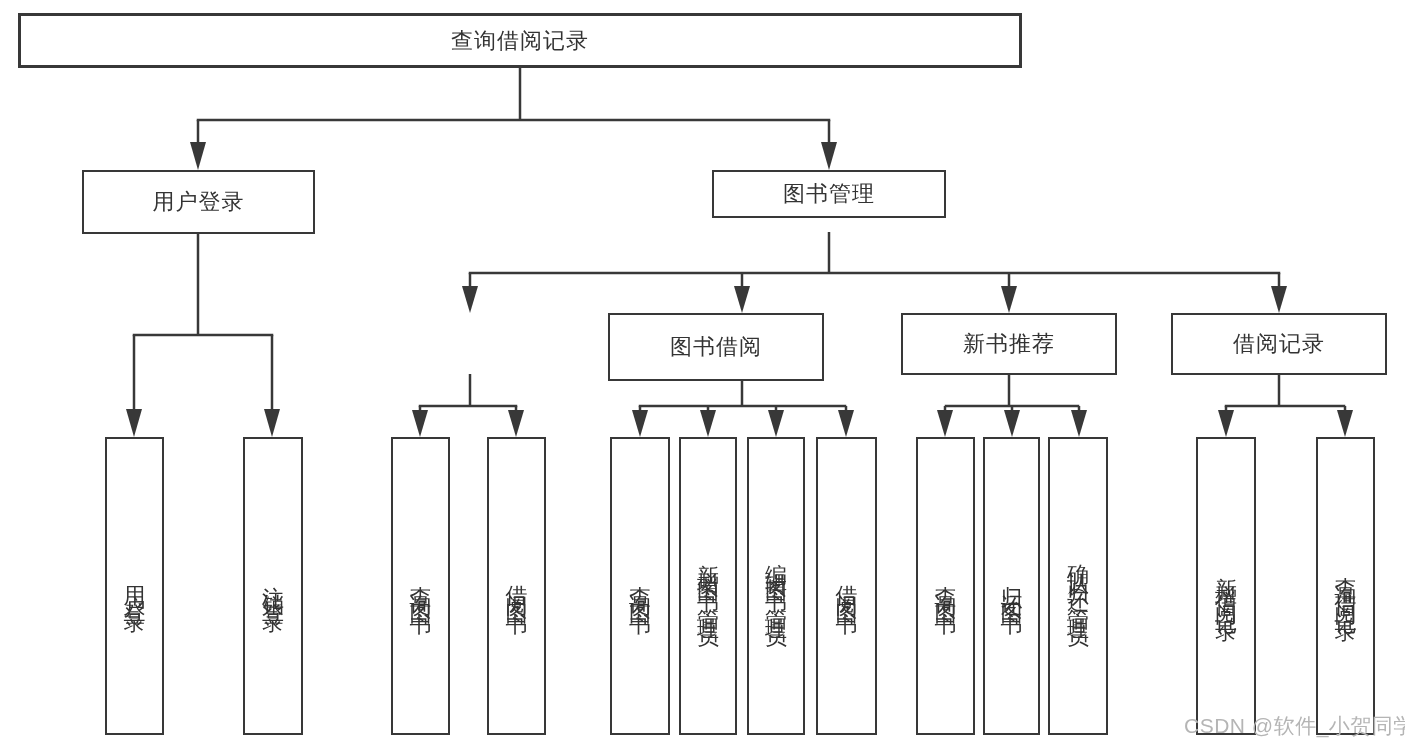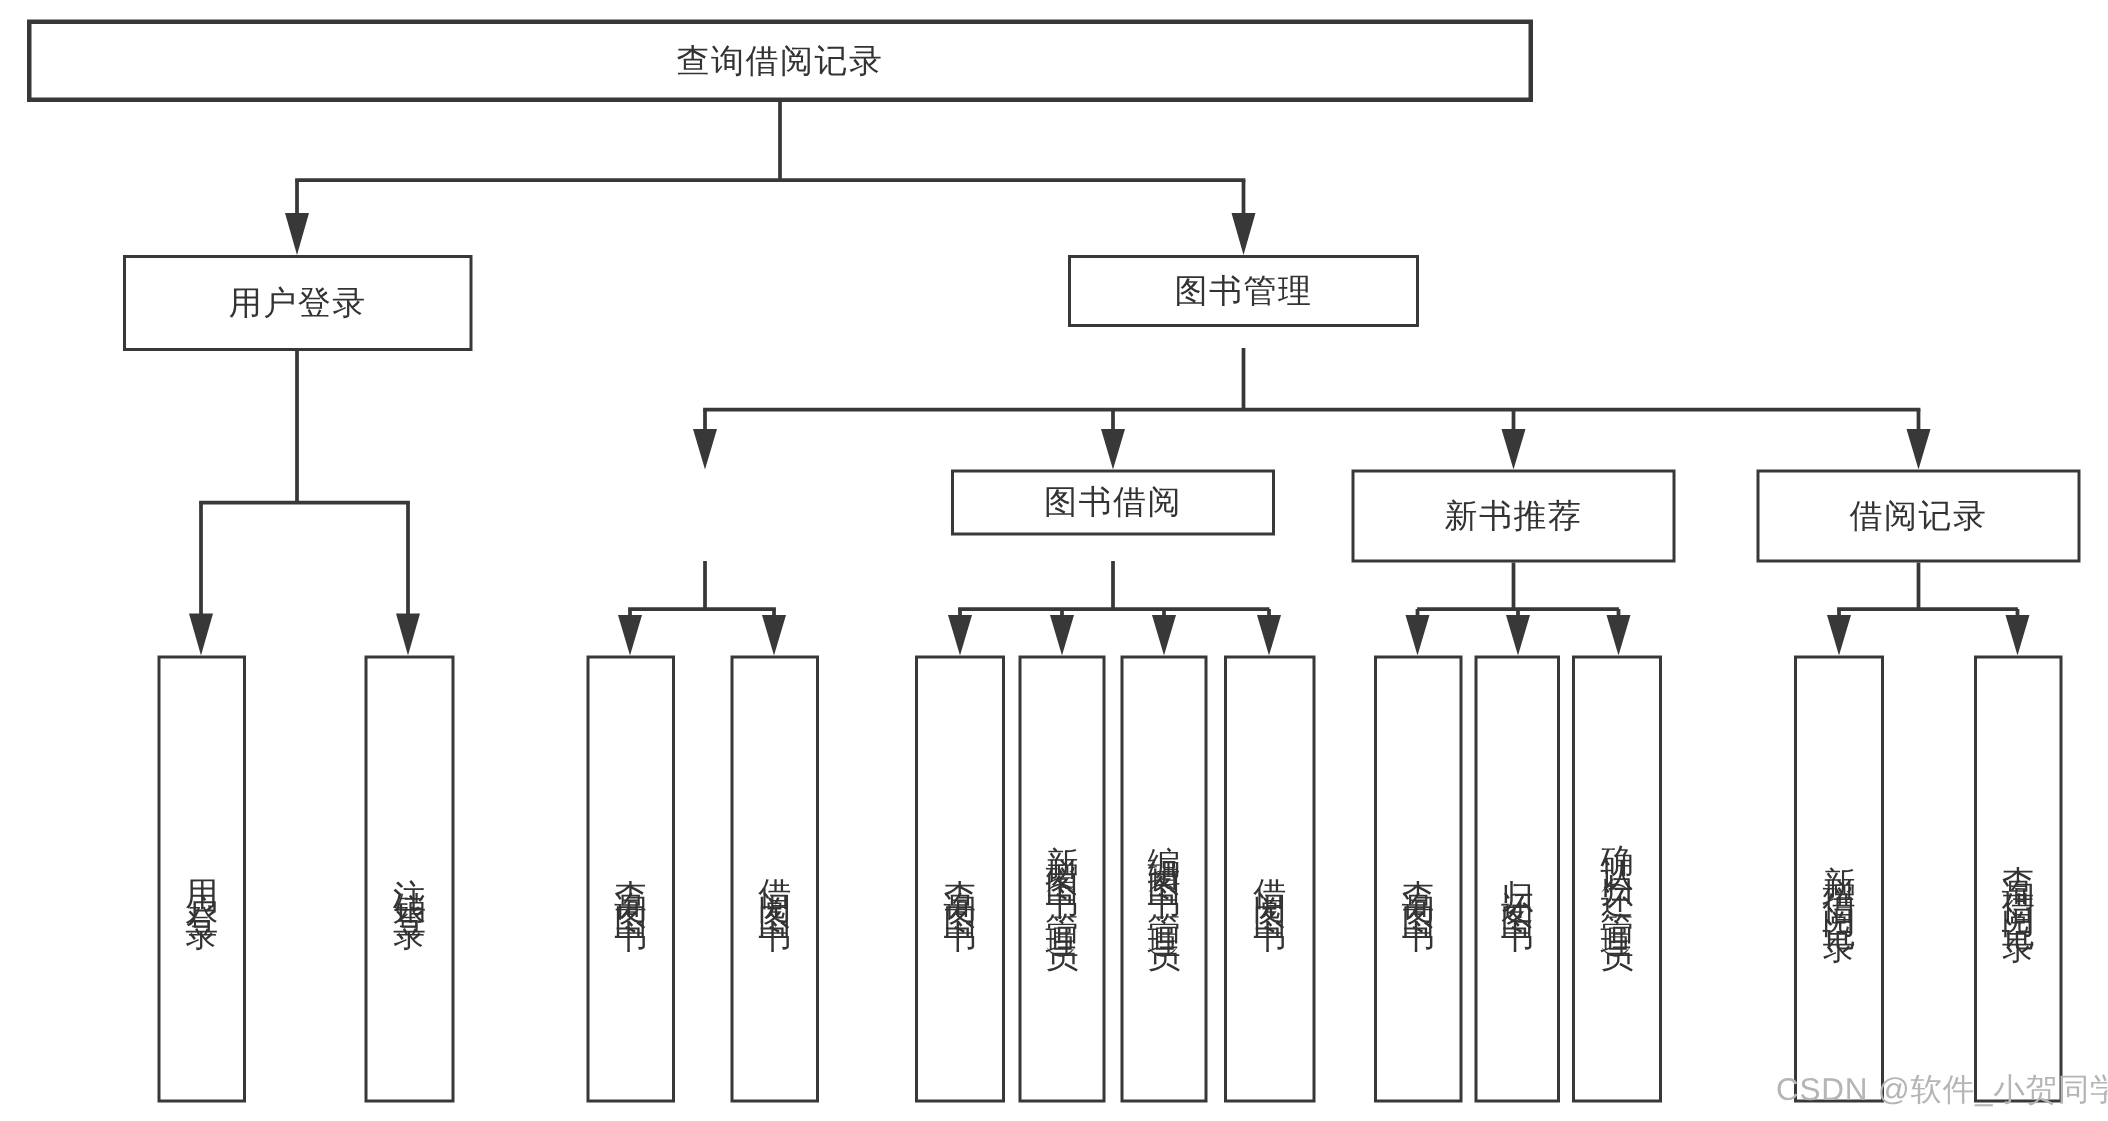--- a/index.html
+++ b/index.html
@@ -121,21 +121,21 @@
     <span>查询借阅记录</span>
   </div>
 
   <div class="box" style="left:82px;top:170px;width:233px;height:64px">
     <span>用户登录</span>
   </div>
   <div class="box" style="left:712px;top:170px;width:234px;height:48px">
     <span>图书管理</span>
   </div>
 
-  <div class="box" style="left:634px;top:313px;width:216px;height:44px">
+  <div class="box" style="left:608px;top:313px;width:216px;height:68px">
     <span>图书借阅</span>
   </div>
   <div class="box" style="left:901px;top:313px;width:216px;height:62px">
     <span>新书推荐</span>
   </div>
   <div class="box" style="left:1171px;top:313px;width:216px;height:62px">
     <span>借阅记录</span>
   </div>
 
   <div class="box v" style="left:105px;top:437px;width:59px;height:298px">

